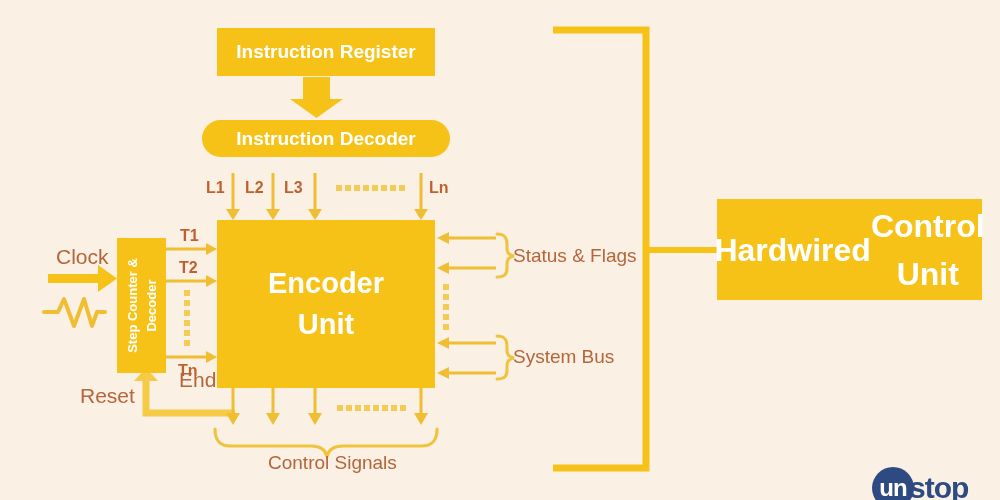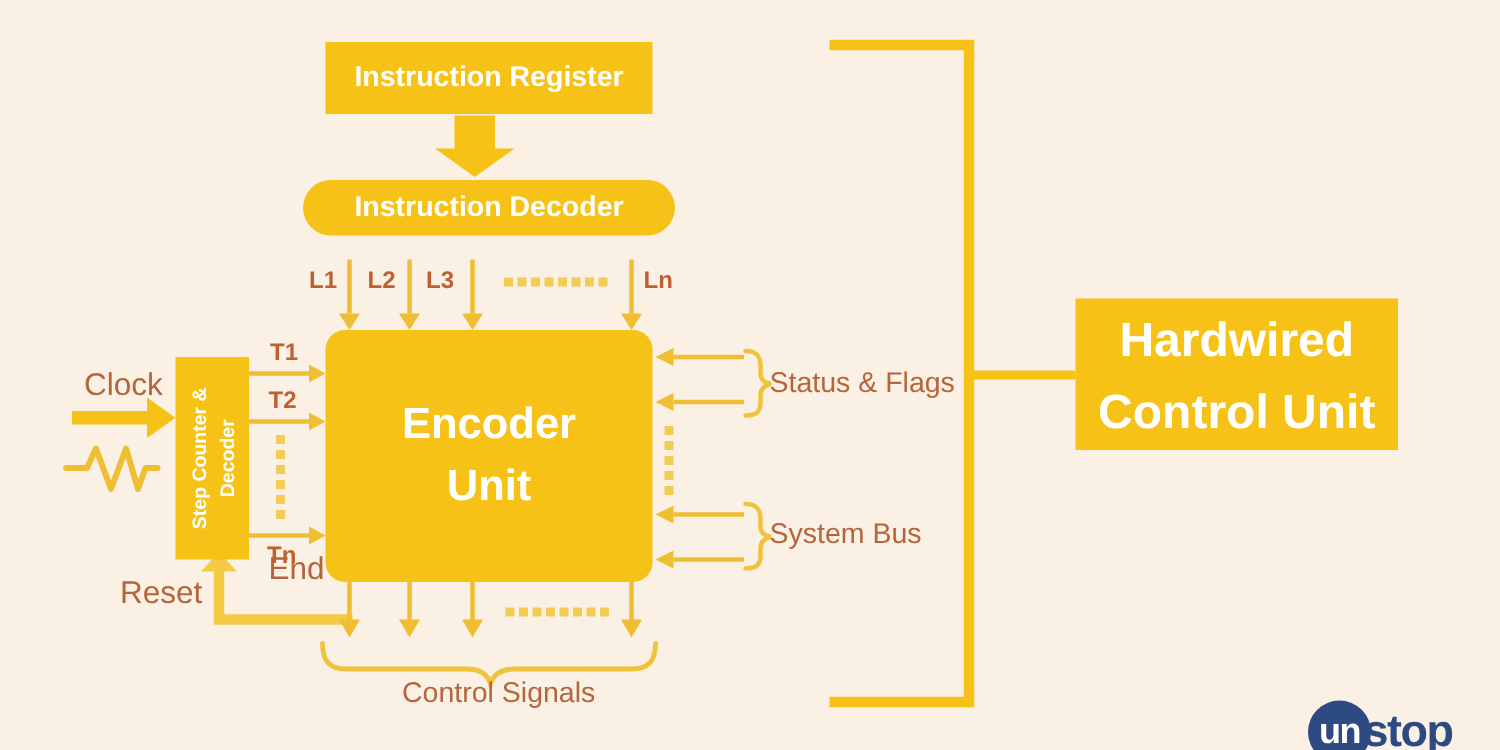--- a/index.html
+++ b/index.html
@@ -11,28 +11,28 @@
   .wires{position:absolute;left:0;top:0;}
   .box{
     position:absolute;background:#F7C217;color:#FFFFFF;font-weight:bold;
     display:flex;align-items:center;justify-content:center;text-align:center;
   }
   .lbl{position:absolute;color:#B5653B;font-size:21px;white-space:nowrap;}
   .lbl.sm{font-size:19px;}
   .sig{position:absolute;color:#BE6130;font-size:16px;font-weight:bold;white-space:nowrap;}
   .reg{left:217px;top:28px;width:218px;height:48px;font-size:19px;}
   .pill{left:202px;top:120px;width:248px;height:37px;border-radius:27px;font-size:19px;}
-  .encoder{left:217px;top:220px;width:218px;height:168px;font-size:29px;line-height:41px;flex-direction:column;border-radius:13px;}
+  .encoder{left:217px;top:220px;width:218px;height:168px;font-size:29px;line-height:41px;flex-direction:column;}
   .step{left:117px;top:238px;width:49px;height:135px;background:#F7C217;position:absolute;}
   .step-inner{
     position:absolute;left:-43px;top:43px;width:135px;height:49px;
     transform:rotate(-90deg);color:#FFFFFF;font-weight:bold;font-size:13px;
     line-height:19px;text-align:center;display:flex;flex-direction:column;justify-content:center;
   }
-  .hardwired{left:717px;top:199px;width:215px;height:101px;font-size:32px;line-height:48px;flex-direction:column;}
+  .hardwired{left:717px;top:199px;width:265px;height:101px;font-size:32px;line-height:48px;flex-direction:row;}
   .logo{position:absolute;left:872px;top:437px;display:flex;align-items:center;margin-top:30px;}
   .logo-circle{
     width:42px;height:42px;border-radius:50%;background:#2D4B82;color:#FFFFFF;
     display:flex;align-items:center;justify-content:center;
     font-weight:bold;font-size:24px;letter-spacing:-1px;
   }
   .logo-text{color:#2D4B82;font-weight:bold;font-size:30px;letter-spacing:-1px;margin-left:-5px;}
 </style>
 </head>
 <body>

